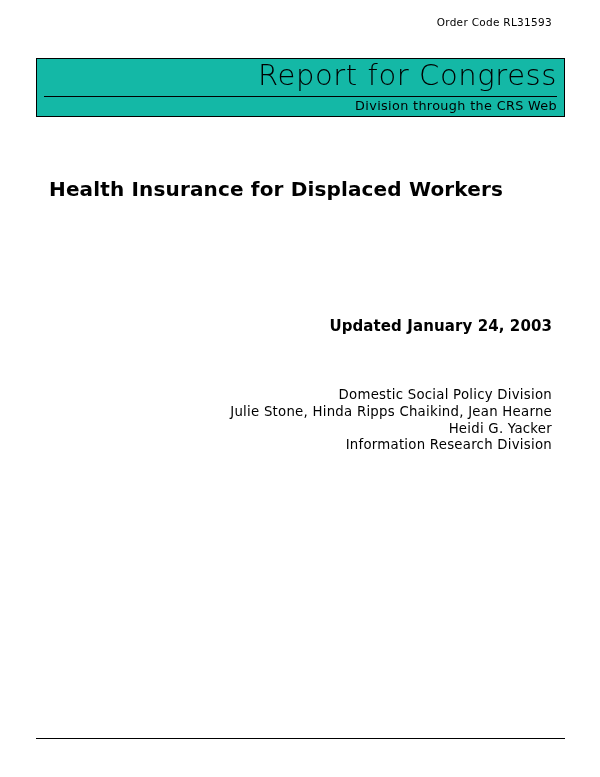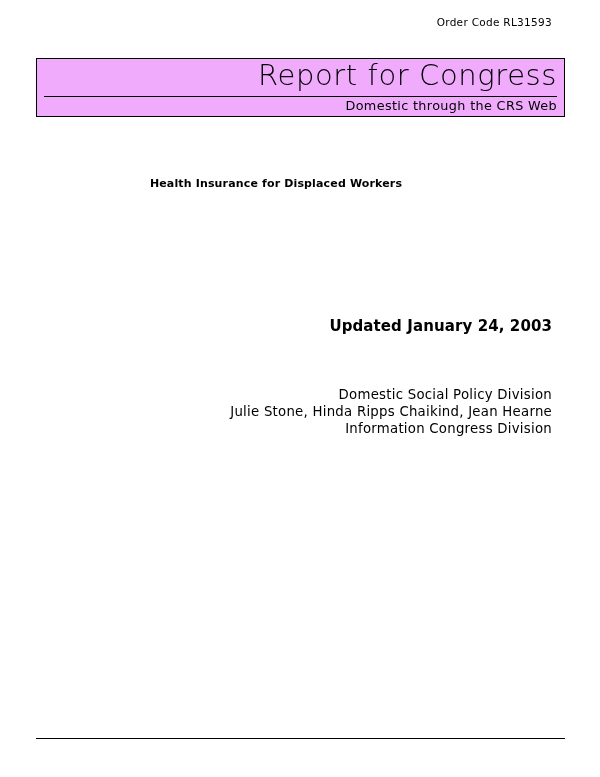--- a/index.html
+++ b/index.html
@@ -38,21 +38,21 @@
 
   
   .masthead {
     position: absolute;
     left: 36px;
     top: 58px;
     width: 529px;
     height: 59px;
     border: 1.4px solid #000;
     box-sizing: border-box;
-    background: #f0abfc;
+    background: #14b8a6;
   }
   .masthead-inner {
     position: absolute;
     left: 7px;
     right: 7px;
     top: 0;
     bottom: 0;
   }
   .masthead-title {
     position: absolute;
@@ -84,21 +84,21 @@
     white-space: nowrap;
   }
 
   
   .doc-title {
     position: absolute;
     left: 0;
     top: 177px;
     width: 552px;
     text-align: center;
-    font-size: 11px;
+    font-size: 20px;
     font-weight: bold;
     letter-spacing: 0.15px;
     white-space: nowrap;
   }
 
   
   .doc-date {
     position: absolute;
     left: 0;
     top: 317px;
@@ -157,29 +157,30 @@
 <body>
 
 <div class="page">
 
   <div class="order-code">Order Code RL31593</div>
 
   <div class="masthead">
     <div class="masthead-inner">
       <div class="masthead-title">Report for Congress</div>
       <div class="masthead-rule"></div>
-      <div class="masthead-subtitle">Domestic through the CRS Web</div>
+      <div class="masthead-subtitle">Division through the CRS Web</div>
     </div>
   </div>
 
   <div class="doc-title">Health Insurance for Displaced Workers</div>
 
   <div class="doc-date">Updated January 24, 2003</div>
 
   <div class="authors">
     <div>Domestic Social Policy Division</div>
     <div>Julie Stone, Hinda Ripps Chaikind, Jean Hearne</div>
-    <div>Information Congress Division</div>
+    <div>Heidi G. Yacker</div>
+    <div>Information Research Division</div>
   </div>
 
   <div class="footer-rule"></div>
 
 </div>
 
 </body></html>

